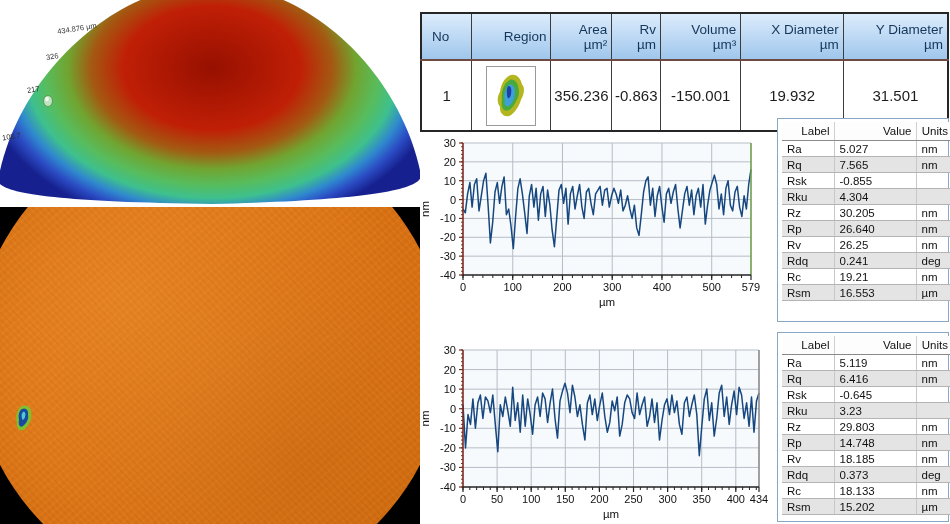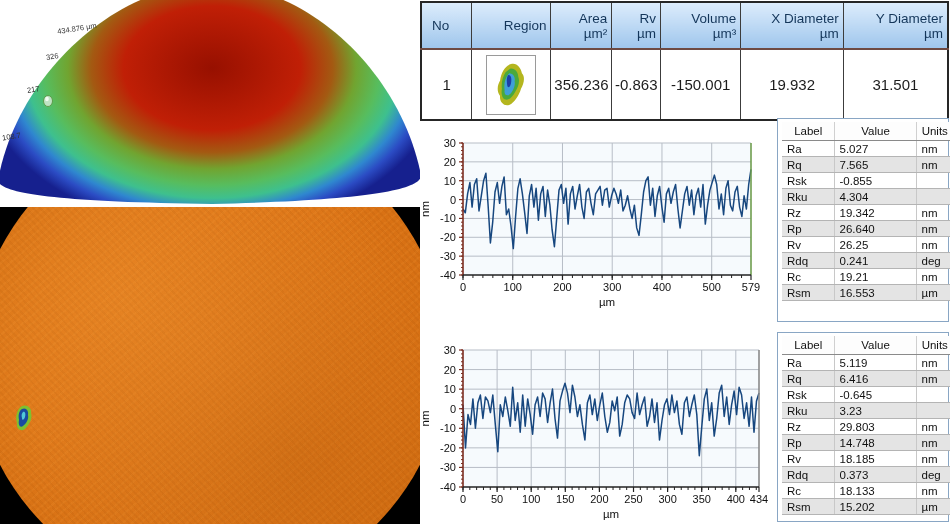--- a/index.html
+++ b/index.html
@@ -15,41 +15,41 @@
   .intensity-circle{position:absolute;left:-26px;top:-86px;width:472px;height:472px;border-radius:50%;
      background:
        radial-gradient(circle at 32% 38%, rgba(255,176,70,.22), transparent 60%),
        radial-gradient(circle at 68% 72%, rgba(170,85,8,.28), transparent 55%),
        repeating-linear-gradient(47deg, rgba(150,70,0,.10) 0 2px, transparent 2px 5px),
        repeating-linear-gradient(-41deg, rgba(255,170,70,.10) 0 2px, transparent 2px 6px),
        radial-gradient(circle at 50% 50%, #e2791b 0%, #dd7517 55%, #d26c10 85%, #c4650f 100%);}
   .intensity-defect{position:absolute;left:14px;top:197px;width:22px;height:28px;}
 
   
-  .region-table-wrap{position:absolute;left:420px;top:1px;width:529px;}
+  .region-table-wrap{position:absolute;left:420px;top:12px;width:529px;}
   table.region{border-collapse:collapse;width:100%;table-layout:fixed;}
   table.region th,table.region td{border:1px solid #3c3c3c;overflow:hidden;}
   table.region{border:2px solid #262626;}
   table.region th{height:41px;background:linear-gradient(#dcecfc,#9fc6ec);
       color:#14365a;font-weight:normal;font-size:13.5px;text-align:right;vertical-align:middle;
       padding:2px 4px 2px 7px;border-bottom:2px solid #6e4a42;}
   table.region th.c{text-align:left;padding-left:10px;}
   table.region td{height:67px;background:#fff;text-align:center;font-size:15px;color:#1c1c1c;}
   .thumb-box{width:48px;height:58px;border:1px solid #9a9a9a;background:#fff;margin:0 auto;
       display:flex;align-items:center;justify-content:center;}
 
   
   .chart-wrap{position:absolute;}
   .chart-wrap svg{display:block;}
 
   
   .stats-wrap{position:absolute;left:777px;width:172px;border:1px solid #89a6c4;background:#fff;
       padding:3px 2px 3px 4px;box-sizing:border-box;}
   table.stats{border-collapse:collapse;width:100%;table-layout:fixed;font-size:11.5px;color:#111;}
-  table.stats th{font-weight:normal;text-align:center;padding:3px 4px 3px 5px;border-bottom:1px solid #8a8a8a;
+  table.stats th{font-weight:normal;text-align:right;padding:3px 4px 3px 5px;border-bottom:1px solid #8a8a8a;
       border-right:1px solid #d0d0d0;background:#fdfdfd;}
   table.stats td{padding:1.5px 4px 1.5px 5px;border-bottom:1px solid #b4b4b4;border-right:1px solid #c8c8c8;}
   table.stats th:last-child,table.stats td:last-child{border-right:none;}
   table.stats tbody tr:nth-child(even){background:#e4e4e4;}
   .stats-compact td{padding:1px 4px 1px 5px;}
 </style>
 </head>
 <body>
 
 <div class="screen">
@@ -450,21 +450,21 @@
             <td>-0.855</td>
             <td></td>
           </tr>
           <tr>
             <td>Rku</td>
             <td>4.304</td>
             <td></td>
           </tr>
           <tr>
             <td>Rz</td>
-            <td>19.342</td>
+            <td>30.205</td>
             <td>nm</td>
           </tr>
           <tr>
             <td>Rp</td>
             <td>26.640</td>
             <td>nm</td>
           </tr>
           <tr>
             <td>Rv</td>
             <td>26.25</td>

